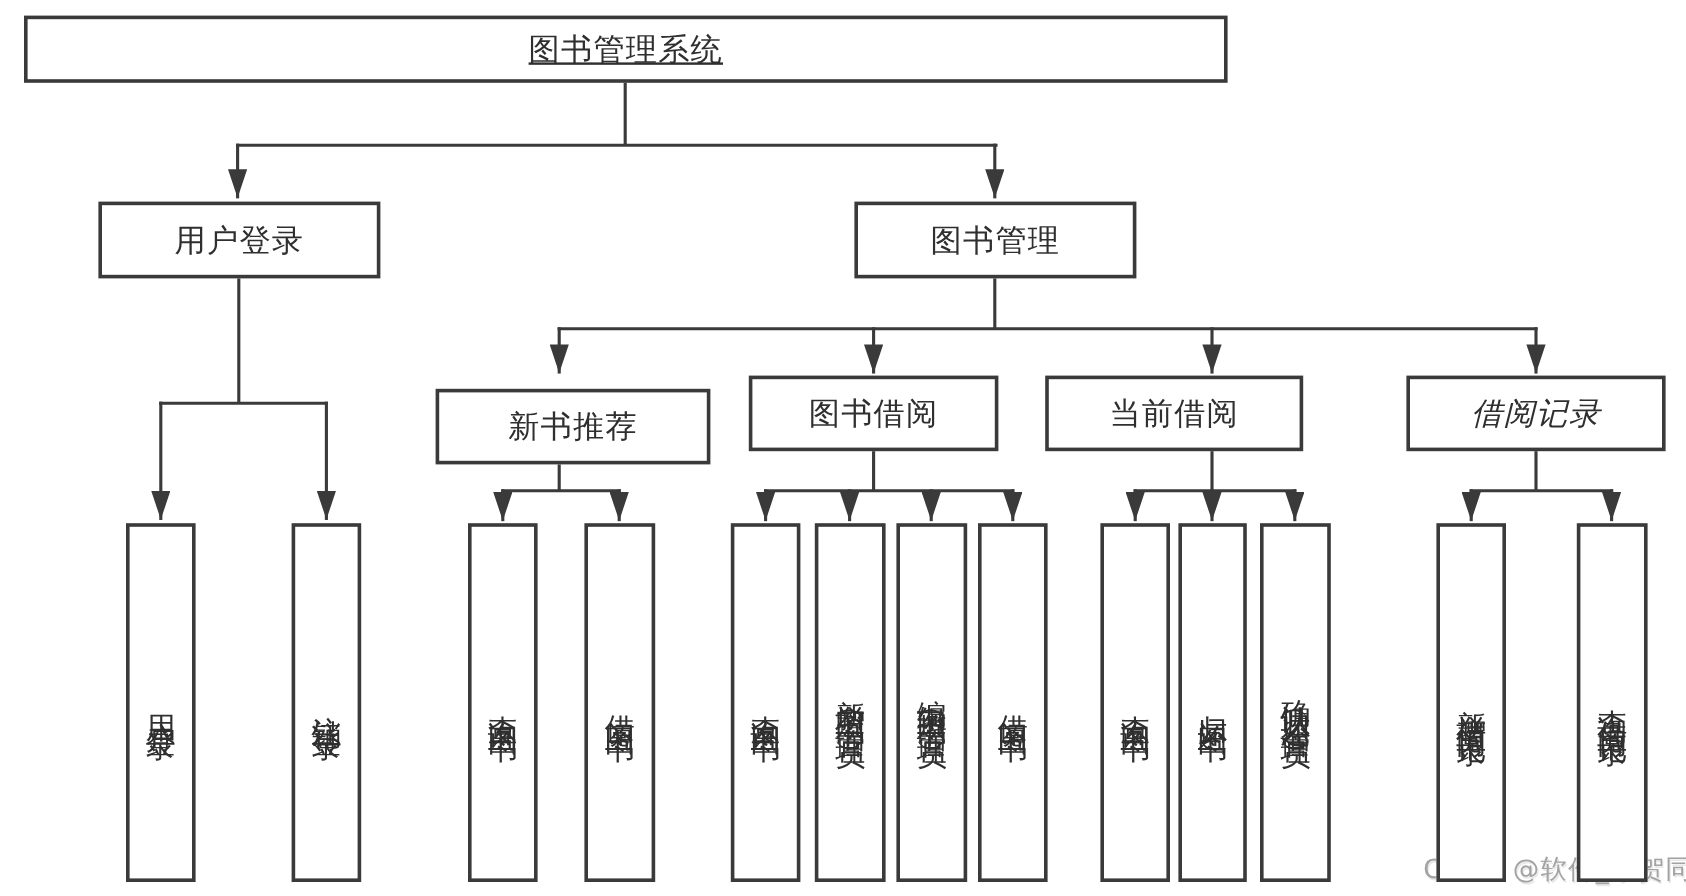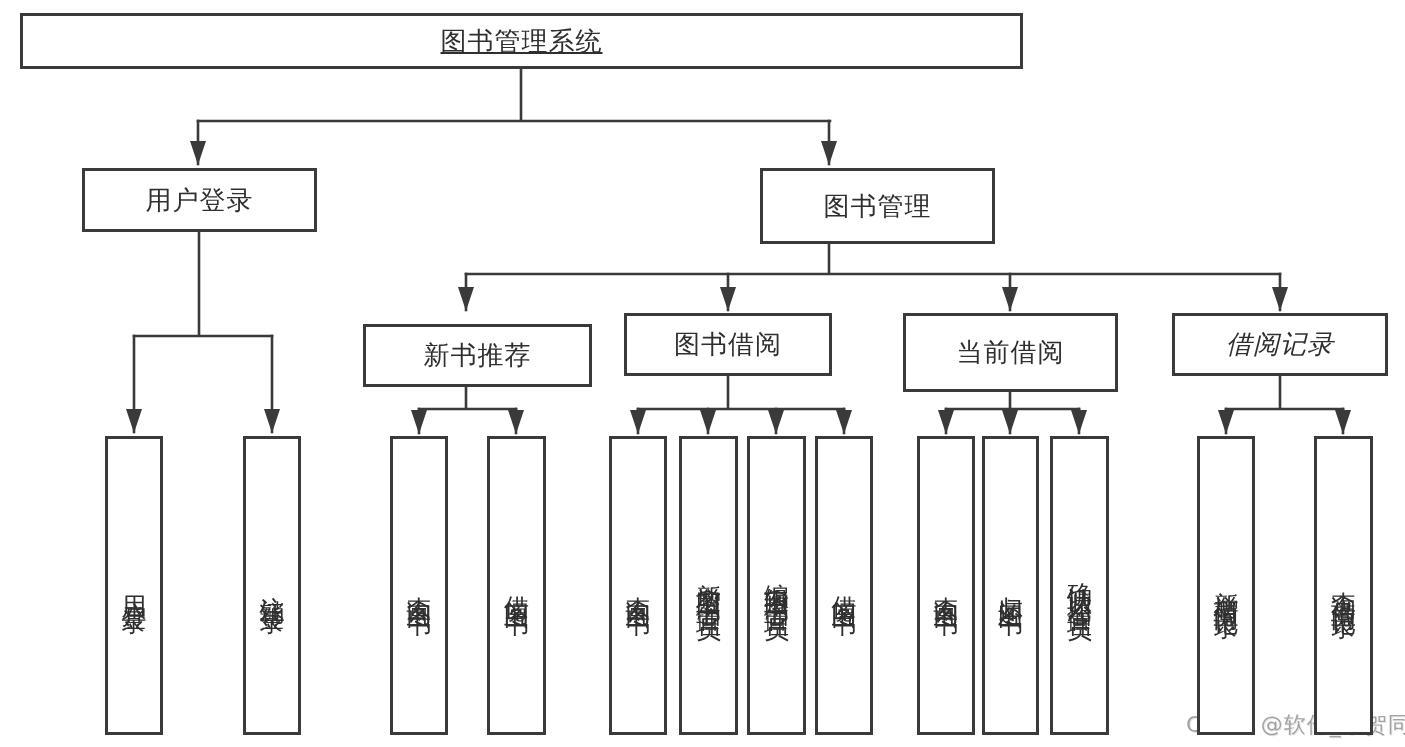--- a/index.html
+++ b/index.html
@@ -96,25 +96,25 @@
       <path d="M1226,409 V433" marker-end="url(#arw)"></path>
       <path d="M1343,409 V433" marker-end="url(#arw)"></path>
     </g>
   </svg>
 
   <div class="watermark">CSDN @软件_小贺同学</div>
 
   <div class="node hnode" style="left:20px; top:13px; width:1003px; height:56px;text-decoration:underline;">图书管理系统</div>
 
   <div class="node hnode" style="left:82px; top:168px; width:235px; height:64px;">用户登录</div>
-  <div class="node hnode" style="left:712px; top:168px; width:235px; height:76px;margin-left:48px;">图书管理</div>
+  <div class="node hnode" style="left:712px; top:168px; width:235px; height:64px;">图书管理</div>
 
   <div class="node hnode" style="left:363px; top:313px; width:229px; height:63px;margin-top:11px;">新书推荐</div>
   <div class="node hnode" style="left:624px; top:313px; width:208px; height:63px;">图书借阅</div>
-  <div class="node hnode" style="left:903px; top:313px; width:215px; height:79px;">当前借阅</div>
+  <div class="node hnode" style="left:871px; top:313px; width:215px; height:63px;">当前借阅</div>
   <div class="node hnode" style="left:1172px; top:313px; width:216px; height:63px;font-style:italic;">借阅记录</div>
 
   <div class="node vnode" style="left:105px; top:436px; width:58px; height:299px;">
     <span>用户登录</span>
   </div>
   <div class="node vnode" style="left:243px; top:436px; width:58px; height:299px;">
     <span>注销登录</span>
   </div>
 
   <div class="node vnode" style="left:390px; top:436px; width:58px; height:299px;">

